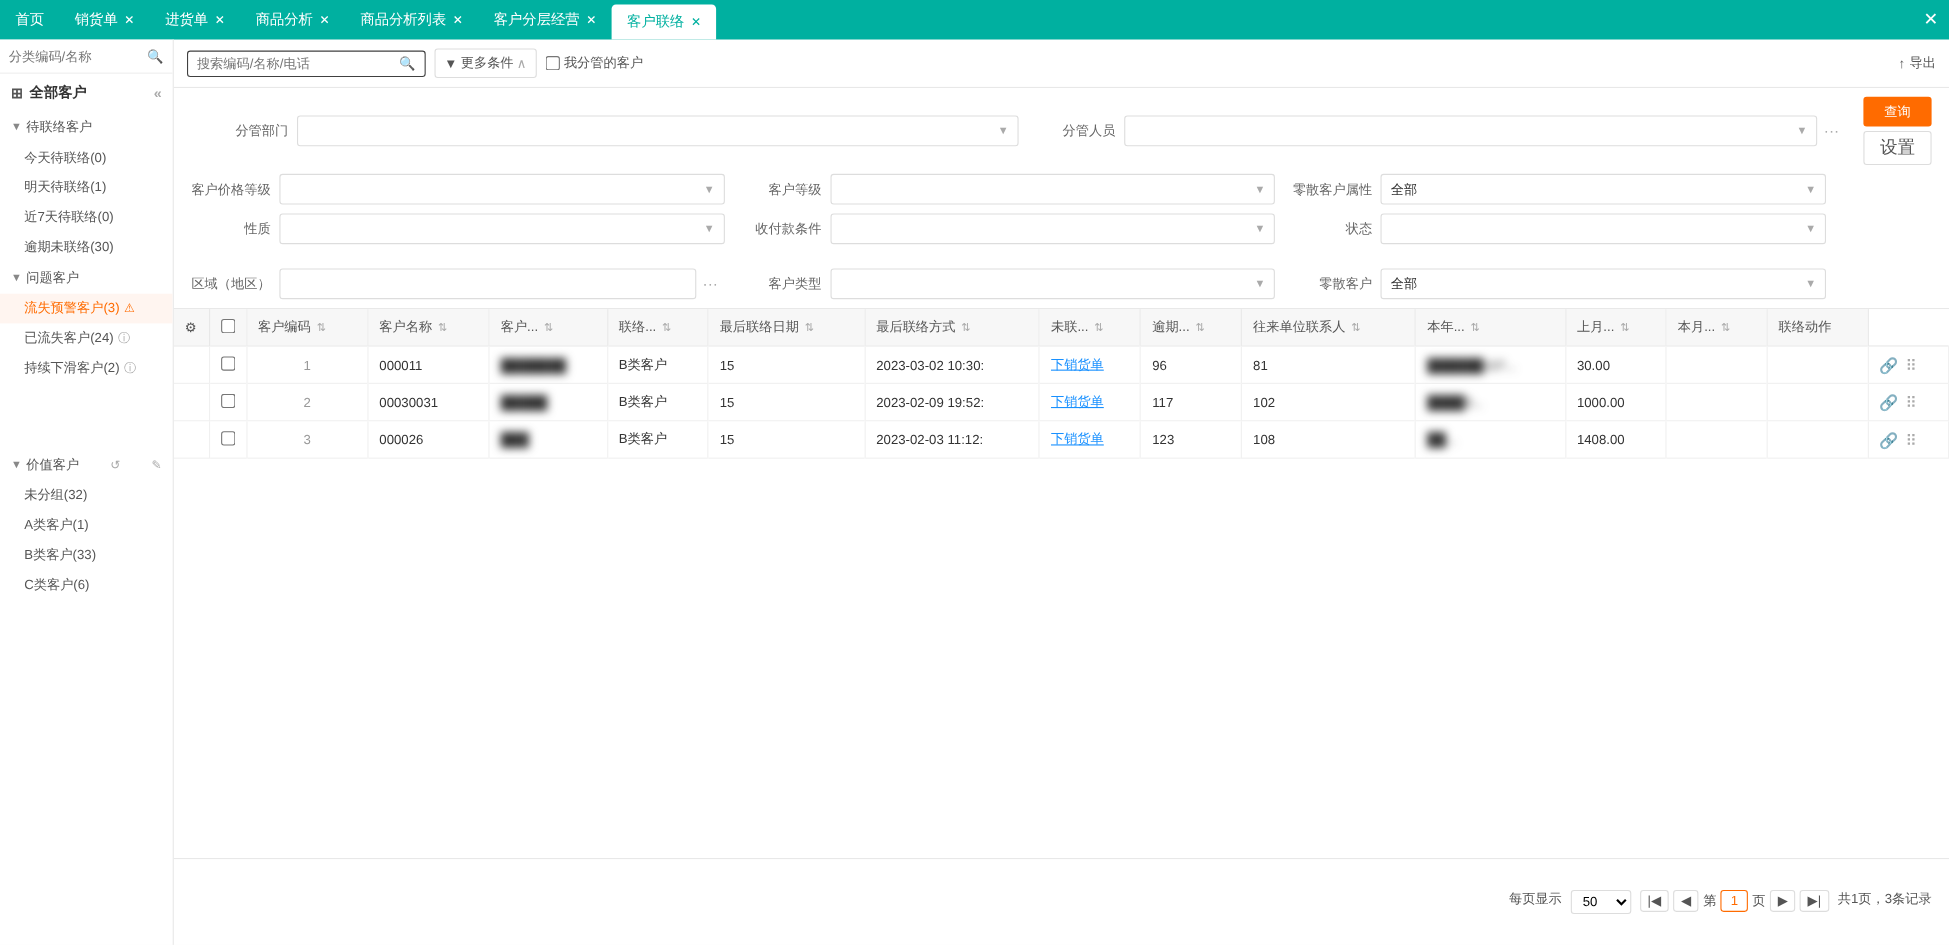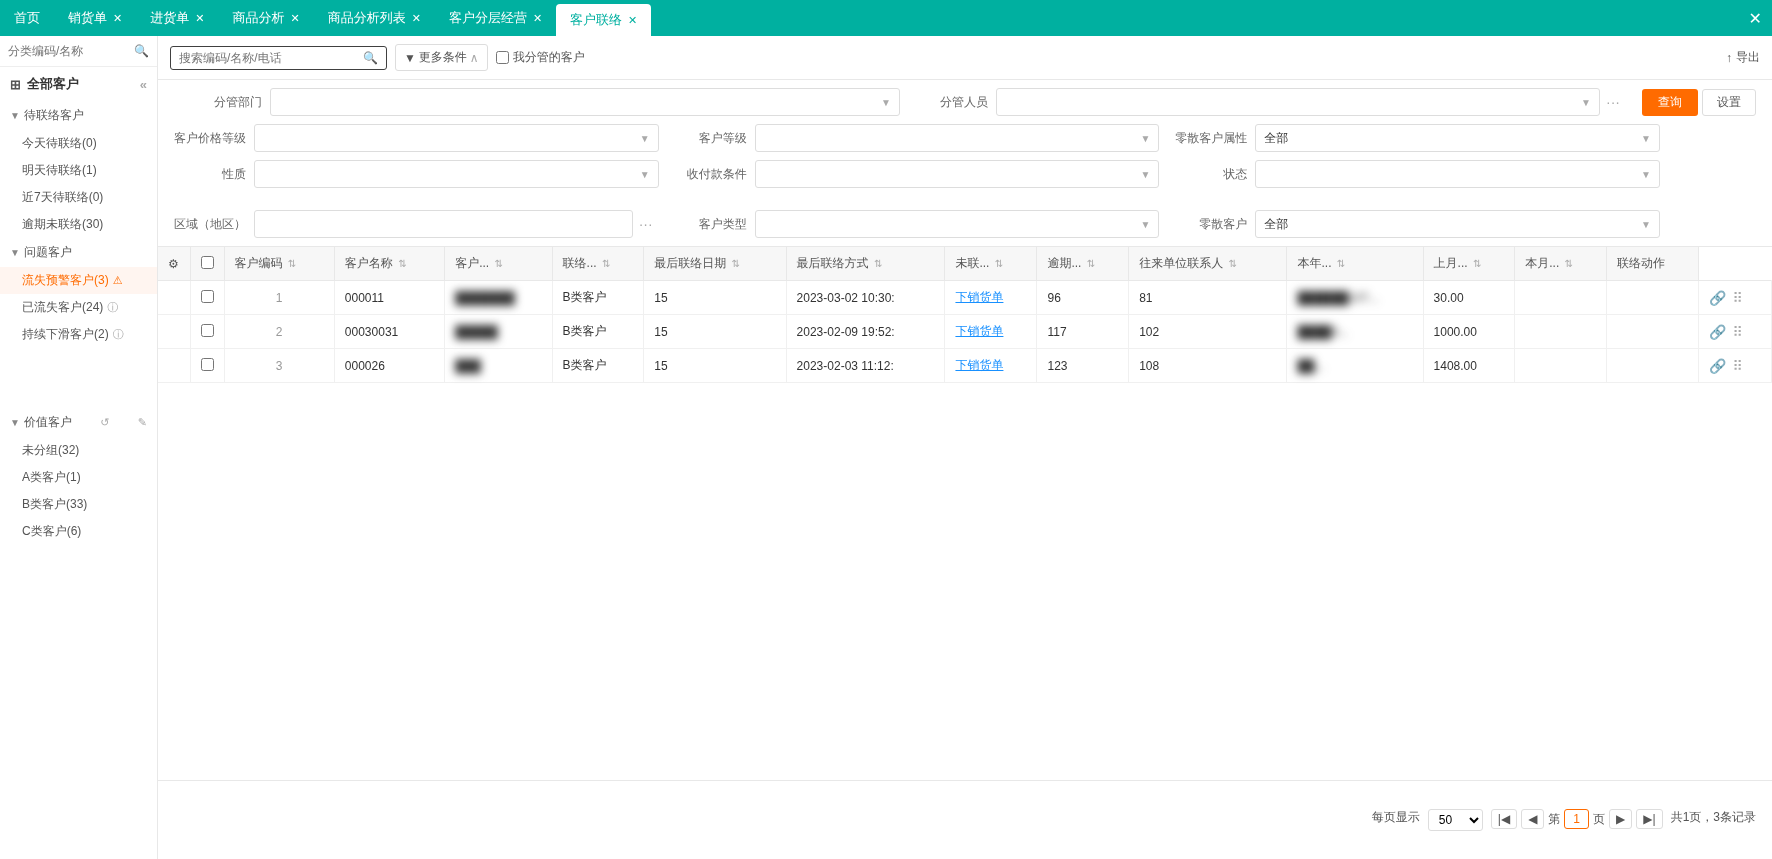--- a/index.html
+++ b/index.html
@@ -109,29 +109,29 @@
       flex: 1; border: 1px solid #ddd; border-radius: 3px; padding: 4px 8px;
       font-size: 12px; outline: none; height: 28px; background: #fff;
       display: flex; align-items: center; justify-content: space-between; cursor: pointer;
       position: relative;
     }
     .filter-select .arrow { color: #aaa; font-size: 10px; }
     .filter-ellipsis { color: #aaa; font-size: 14px; cursor: pointer; padding: 0 6px; }
 
     
     .action-btns {
-      display: flex; flex-direction: row; gap: 4px; margin-left: auto;
+      display: flex; flex-direction: column; gap: 4px; margin-left: auto;
     }
     .query-btn {
       background: #ff6b00; color: #fff; border: none; border-radius: 3px;
       padding: 5px 16px; font-size: 12px; cursor: pointer; white-space: nowrap;
     }
     .settings-btn {
       background: #fff; color: #555; border: 1px solid #ddd; border-radius: 3px;
-      padding: 4px 14px; font-size: 12px; cursor: pointer; white-space: nowrap; text-align: center;
+      padding: 4px 14px; font-size: 16px; cursor: pointer; white-space: nowrap; text-align: center;
     }
 
     
     .table-area {
       flex: 1; overflow: auto; background: #fff;
     }
     table {
       width: 100%; border-collapse: collapse; font-size: 12px;
     }
     thead tr {

